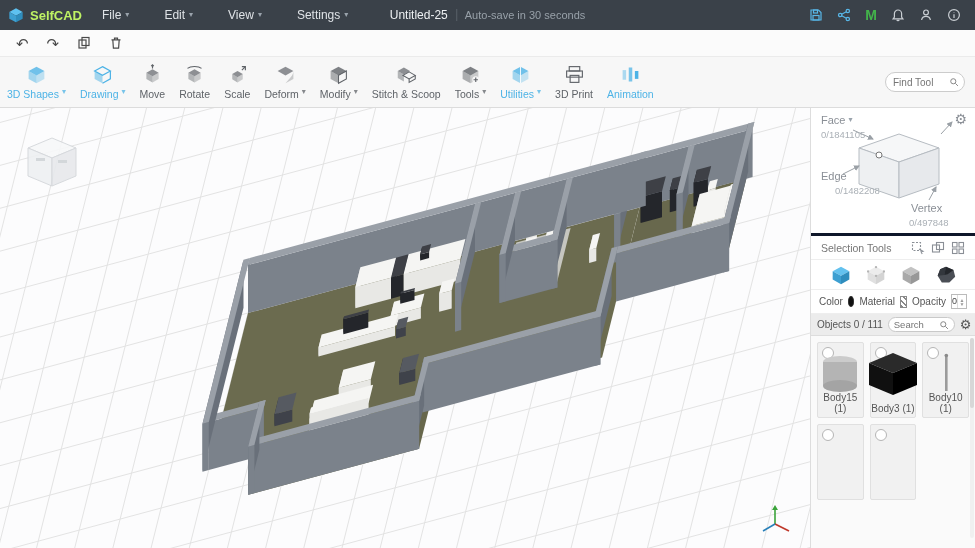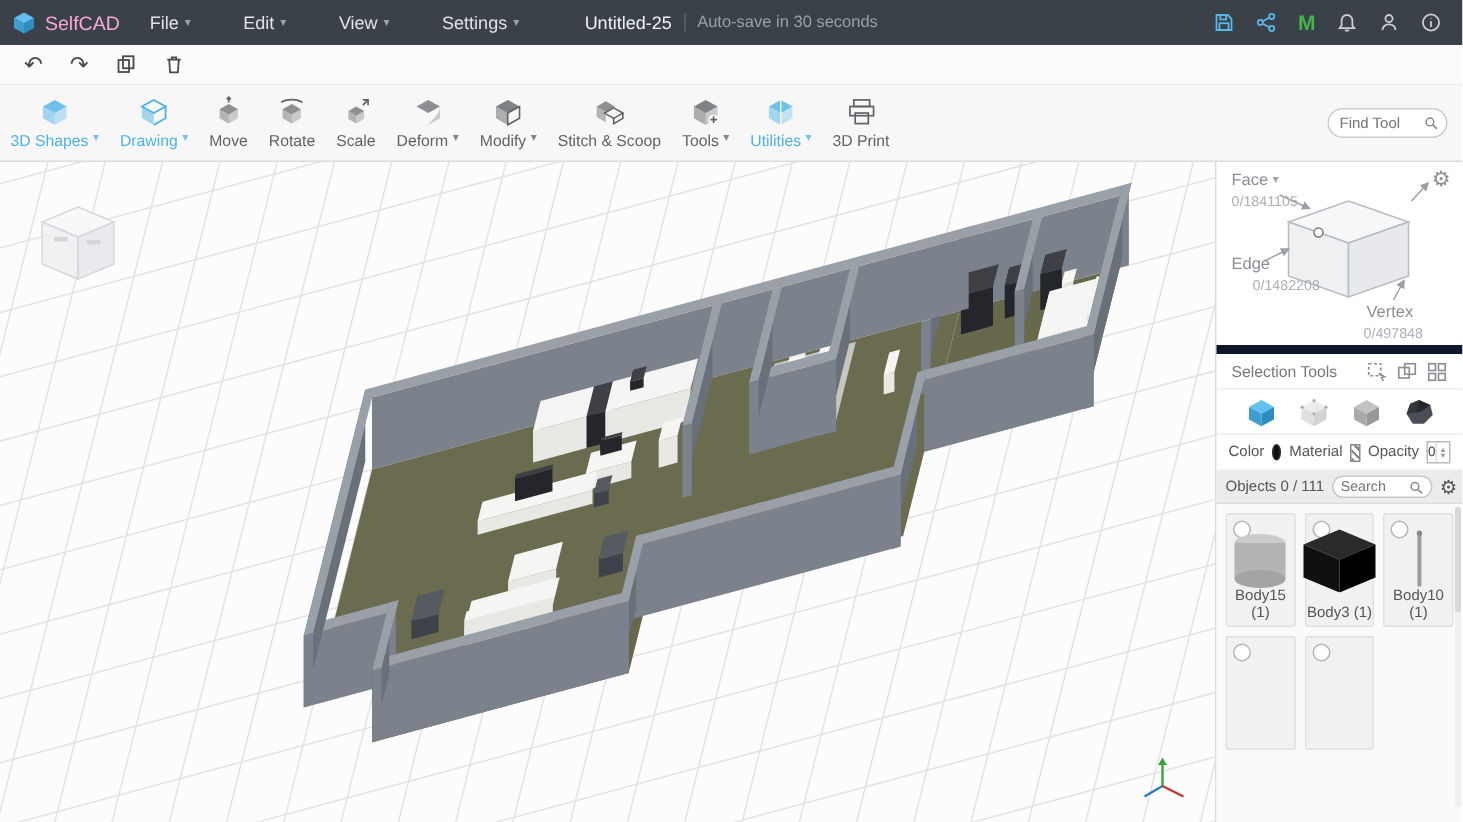--- a/index.html
+++ b/index.html
@@ -2,21 +2,21 @@
 <html><head>
 <meta charset="utf-8">
 <style>
 *{box-sizing:border-box;margin:0;padding:0}
 html,body{width:975px;height:548px;overflow:hidden;font-family:"Liberation Sans",sans-serif;background:#fff}
 #app{position:relative;width:975px;height:548px}
 
 
 .topbar{height:30px;background:#3a4149;display:flex;align-items:center;color:#dfe3e7;font-size:12px;position:relative;z-index:6}
 .logo{display:flex;align-items:center;gap:6px;padding:0 12px 0 8px}
-.logo .brand{font-size:13px;font-weight:normal;color:#f9a8d4}
+.logo .brand{font-size:13px;font-weight:bold;color:#bef264}
 .menu{display:flex;gap:19px}
 .menu-item{padding:4px 8px;cursor:pointer;display:flex;align-items:center;gap:4px}
 .caret{font-size:8px;color:#9aa3ac;line-height:1}
 .doc-center{position:absolute;left:50%;transform:translateX(-50%);display:flex;align-items:center}
 .doc-title{color:#eef1f3;margin-right:8px}
 .autosave{color:#98a1a9;font-size:11px;border-left:1px solid #5a6269;padding-left:8px}
 .top-icons{margin-left:auto;display:flex;align-items:center;gap:14px;padding-right:14px}
 .tico{width:14px;height:14px;display:block;color:#c9ced3}
 .tico.blue{color:#58b7e8}
 .m-badge{color:#43b54b;font-weight:bold;font-size:14px;line-height:1}
@@ -37,21 +37,21 @@
 .findtool input{border:0;outline:0;width:52px;font-size:10px;color:#666;background:transparent;font-family:"Liberation Sans",sans-serif}
 .mag{width:10px;height:10px;color:#888;flex:0 0 auto}
 
 
 .main{position:relative;height:440px;background:#fcfcfd}
 .viewport{position:absolute;left:0;top:0;width:810px;height:440px;overflow:hidden}
 .viewport svg{position:absolute;left:0;top:0}
 
 
 .panel{position:absolute;right:0;top:0;width:165px;height:440px;background:#fff;border-left:1px solid #ddd;font-size:11px;color:#666}
-.topo{position:relative;height:128px;border-bottom:6px solid #0f172a}
+.topo{position:relative;height:128px;border-bottom:3px solid #0f172a}
 .topo .lbl{position:absolute;font-size:11px;color:#8a8f96;display:flex;align-items:center;gap:3px}
 .topo .cnt{position:absolute;font-size:9.5px;color:#aab0b6}
 .topo-gear{position:absolute;right:8px;top:4px;font-size:14px;color:#8a8f96;cursor:pointer;line-height:1}
 .seltools{height:24px;display:flex;align-items:center;padding:0 10px;border-bottom:1px solid #eee}
 .seltools .lbl{font-size:10.5px;color:#777}
 .seltools .icons{margin-left:auto;display:flex;gap:6px}
 .sic{width:14px;height:14px;color:#8a8f96;cursor:pointer}
 .modes{height:30px;display:flex;align-items:center;justify-content:space-around;padding:0 12px;border-bottom:1px solid #eee}
 .mcube{width:20px;height:20px;cursor:pointer}
 .m-blue .f1{fill:#63c1ee}.m-blue .f2{fill:#3d9fd1}.m-blue .f3{fill:#2f8dbd}
@@ -269,20 +269,30 @@
         </span>
     </div>
     <div class="tb-item">
       <svg class="tb-ic" viewBox="0 0 24 24">
           <rect x="6" y="3" width="12" height="5" fill="none" stroke="currentColor" stroke-width="1.3"></rect>
           <rect x="3" y="8" width="18" height="7" fill="none" stroke="currentColor" stroke-width="1.3"></rect>
           <rect x="7" y="13" width="10" height="8" fill="none" stroke="currentColor" stroke-width="1.3"></rect>
         </svg>
       <span class="tb-label">
           <span>3D Print</span>
+        </span>
+    </div>
+    <div class="tb-item active">
+      <svg class="tb-ic" viewBox="0 0 24 24">
+          <rect x="3" y="7" width="4" height="11" fill="currentColor" opacity=".45"></rect>
+          <rect x="10" y="4" width="4" height="16" fill="currentColor" opacity=".75"></rect>
+          <rect x="17" y="8" width="4" height="9" fill="currentColor"></rect>
+        </svg>
+      <span class="tb-label">
+          <span>Animation</span>
         </span>
     </div>
 
     <div class="findtool">
       <input type="text" placeholder="Find Tool" style="">
       <svg class="mag" viewBox="0 0 14 14" fill="none" stroke="currentColor" stroke-width="1.4">
           <circle cx="6" cy="6" r="3.6"></circle>
           <path d="M9 9l3.5 3.5"></path>
         </svg>
     </div>

